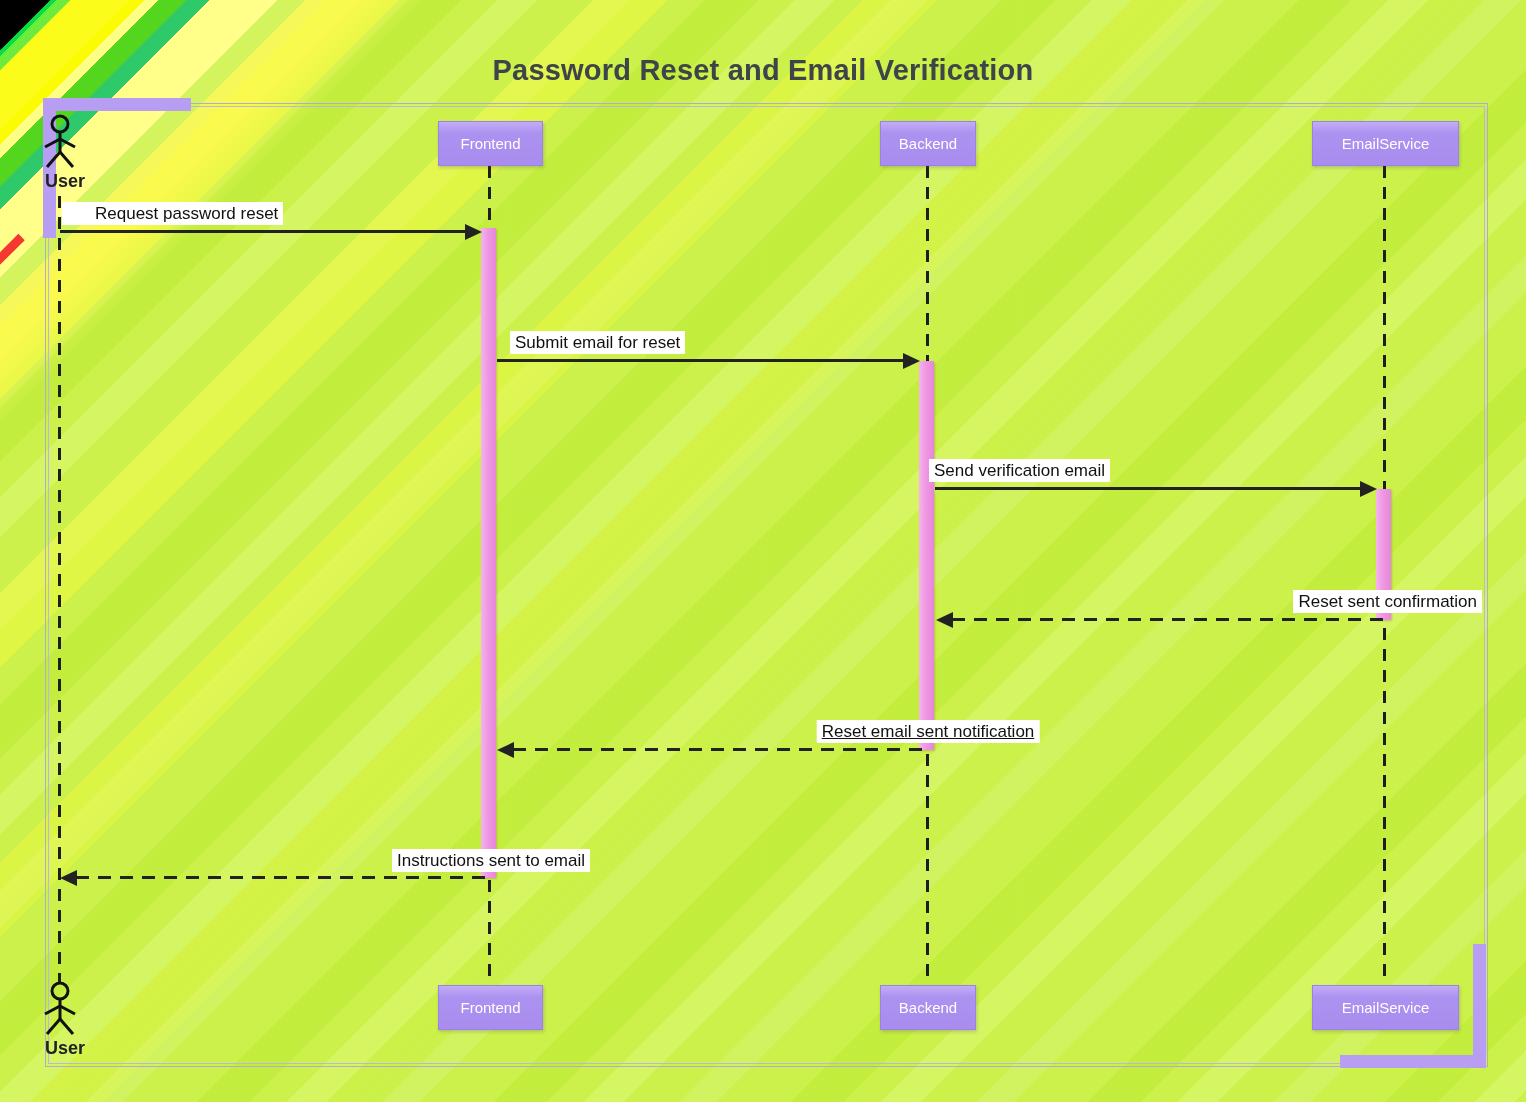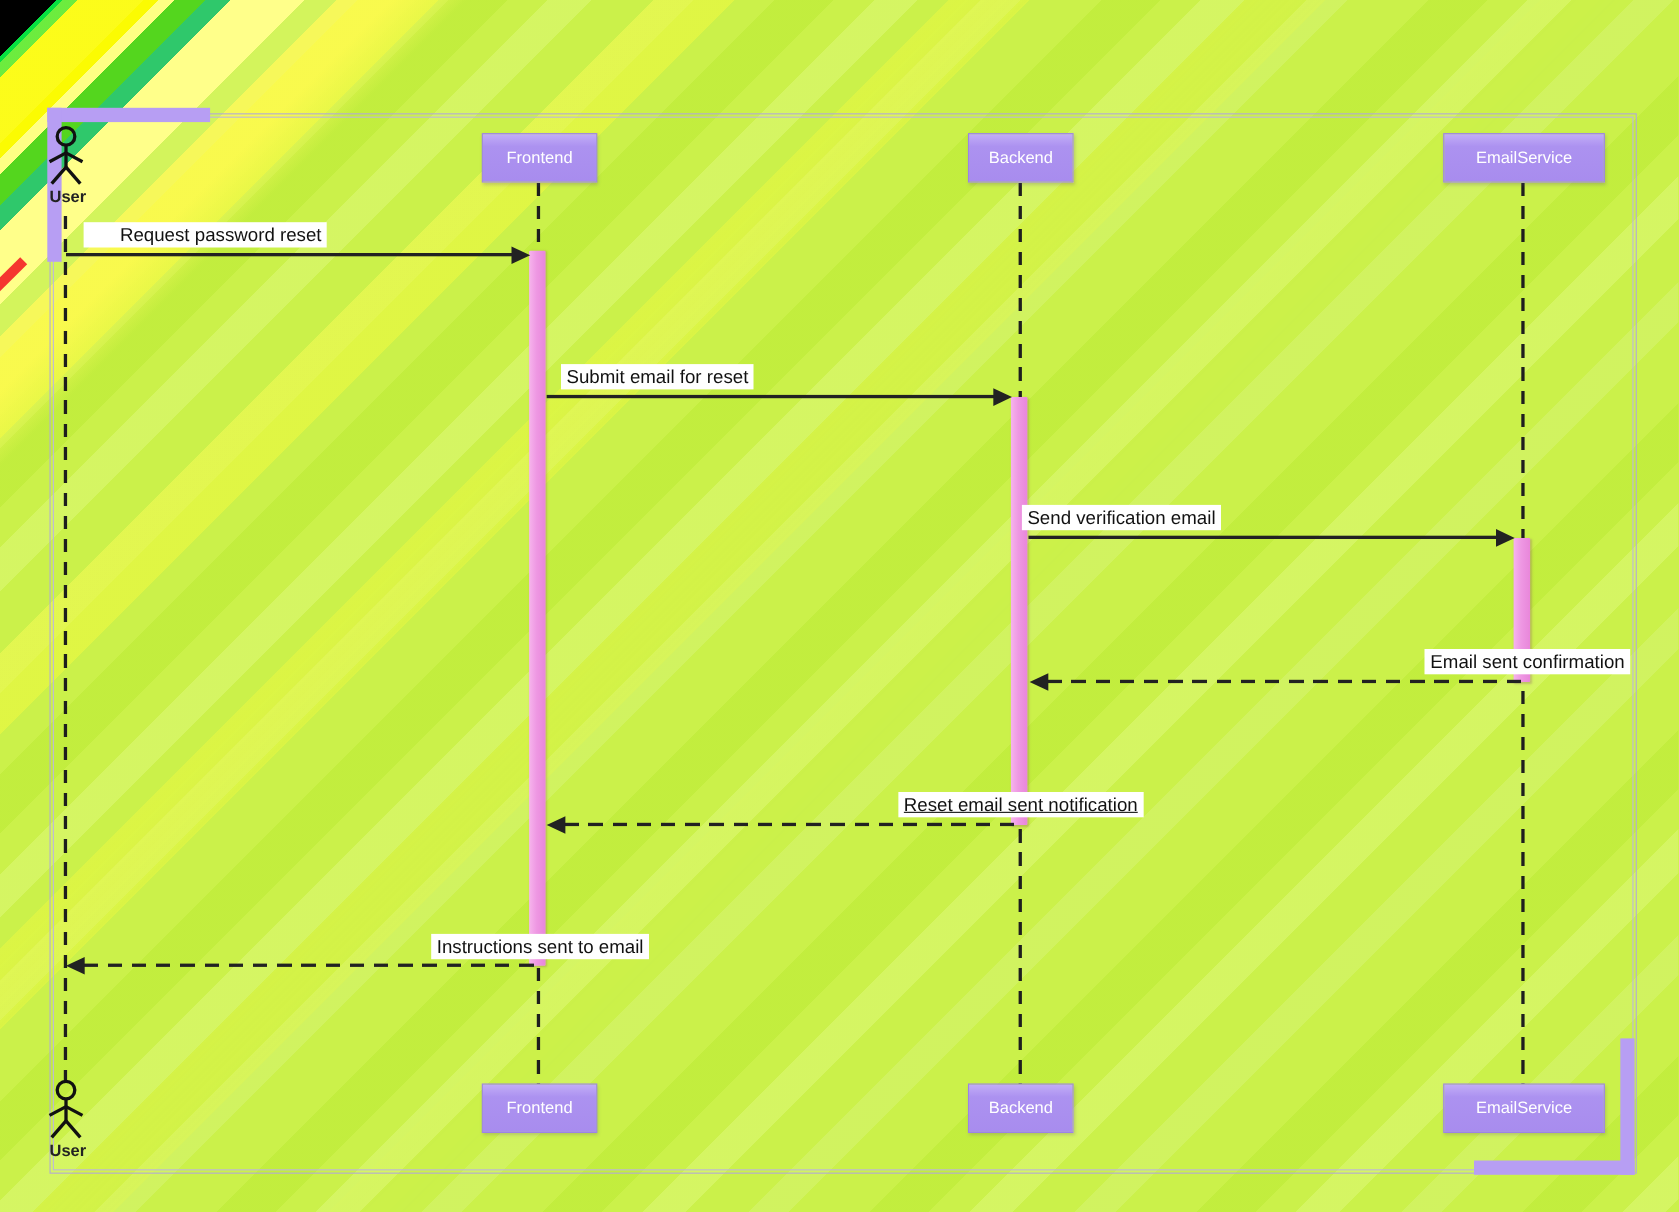--- a/index.html
+++ b/index.html
@@ -93,66 +93,67 @@
   .arrowhead.left{border-right:17px solid #222;}
 
   .msg-label{
     position:absolute;z-index:6;background:#ffffff;color:#111;
     font-size:17px;line-height:21px;padding:1px 5px;white-space:nowrap;
   }
   .center{transform:translateX(-50%);}
 
   .actor{position:absolute;width:44px;height:56px;z-index:6;}
   .actor-label{
-    position:absolute;z-index:6;color:#222;font-size:15px;font-weight:600;
+    position:absolute;z-index:6;color:#222;font-size:18px;font-weight:600;
   }
   .red-sliver{
     position:absolute;left:-16px;top:248px;width:44px;height:9px;
     transform:rotate(-45deg);background:#f5372f;z-index:0;
   }
 </style>
 </head>
 <body>
 
 <div class="canvas">
   <div class="red-sliver"></div>
 
   <div class="layer">
 
+    <div class="page-title">Password Reset and Email Verification</div>
 
     <div class="frame"></div>
     <div class="accent" style="left:43px;top:98px;width:148px;height:13px;"></div>
     <div class="accent" style="left:43px;top:98px;width:13px;height:140px;"></div>
     <div class="accent" style="left:1473px;top:944px;width:13px;height:124px;"></div>
     <div class="accent" style="left:1340px;top:1055px;width:146px;height:13px;"></div>
 
     <div class="lifeline" style="left:58px;top:196px;height:787px;"></div>
     <div class="lifeline" style="left:488px;top:166px;height:819px;"></div>
     <div class="lifeline" style="left:926px;top:166px;height:819px;"></div>
     <div class="lifeline" style="left:1383px;top:166px;height:819px;"></div>
 
     <div class="activation" style="left:481px;top:228px;height:650px;"></div>
     <div class="activation" style="left:919px;top:361px;height:389px;"></div>
     <div class="activation" style="left:1376px;top:489px;height:131px;"></div>
 
     <div class="msg-line" style="left:60px;top:230px;width:406px;"></div>
     <div class="arrowhead right" style="left:465px;top:224px;"></div>
-    <div class="msg-label" style="left:76px;top:202px;padding-left:33px;">Request password reset</div>
+    <div class="msg-label" style="left:62px;top:202px;padding-left:33px;">Request password reset</div>
 
     <div class="msg-line" style="left:497px;top:359px;width:407px;"></div>
     <div class="arrowhead right" style="left:903px;top:353px;"></div>
     <div class="msg-label" style="left:510px;top:331px;">Submit email for reset</div>
 
     <div class="msg-line" style="left:935px;top:487px;width:426px;"></div>
     <div class="arrowhead right" style="left:1360px;top:481px;"></div>
     <div class="msg-label" style="left:929px;top:459px;">Send verification email</div>
 
     <div class="msg-line dashed" style="left:952px;top:618px;width:432px;"></div>
     <div class="arrowhead left" style="left:936px;top:612px;"></div>
-    <div class="msg-label" style="right:44px;top:590px;">Email sent confirmation</div>
+    <div class="msg-label" style="right:44px;top:590px;">Reset sent confirmation</div>
 
     <div class="msg-line dashed" style="left:513px;top:748px;width:414px;"></div>
     <div class="arrowhead left" style="left:497px;top:742px;"></div>
     <div class="msg-label center" style="left:928px;top:720px;text-decoration:underline;">Reset email sent notification</div>
 
     <div class="msg-line dashed" style="left:76px;top:876px;width:413px;"></div>
     <div class="arrowhead left" style="left:60px;top:870px;"></div>
     <div class="msg-label center" style="left:491px;top:849px;">Instructions sent to email</div>
 
     <div class="pbox" style="left:438px;top:121px;width:105px;">

